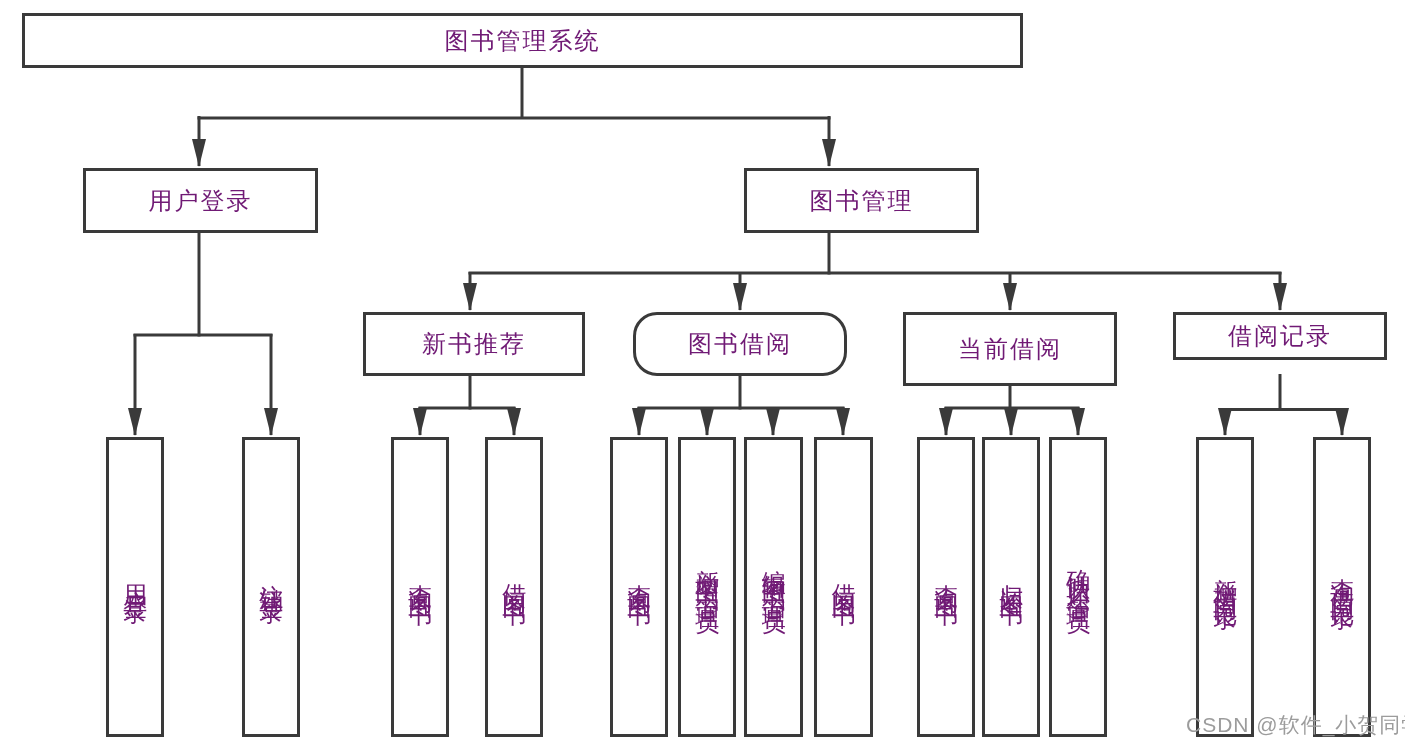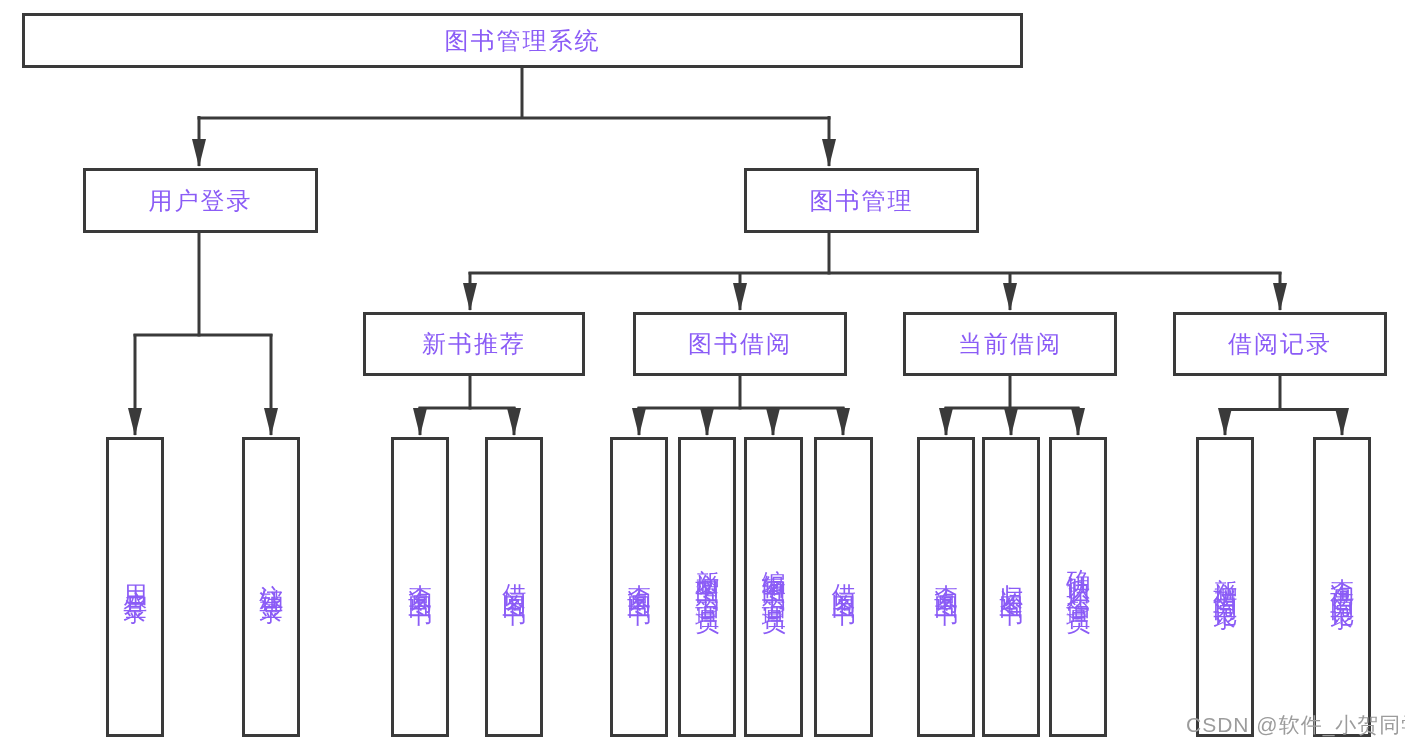--- a/index.html
+++ b/index.html
@@ -3,21 +3,21 @@
 <meta charset="utf-8">
 <style>
   html,body{margin:0;padding:0;background:#ffffff;}
   .stage{
     position:relative;width:1405px;height:747px;background:#ffffff;
     font-family:"Liberation Sans","DejaVu Sans",sans-serif;overflow:hidden;
   }
   .connectors{position:absolute;left:0;top:0;width:1405px;height:747px;}
   .box{
     position:absolute;box-sizing:border-box;border:3px solid #3a3a3a;background:#ffffff;
-    display:flex;align-items:center;justify-content:center;color:#8b5cf6;
+    display:flex;align-items:center;justify-content:center;color:#701a75;
   }
   .h-label{font-size:24px;letter-spacing:2px;white-space:nowrap;}
   .leaf{padding-bottom:20px;}
   .v-label{
     writing-mode:vertical-rl;text-orientation:upright;
     font-size:24px;letter-spacing:6px;line-height:1.1;white-space:nowrap;
   }
   .watermark{
     position:absolute;left:1186px;top:711px;z-index:5;
     font-size:21px;letter-spacing:1px;color:#9c9c9c;white-space:nowrap;
@@ -85,27 +85,27 @@
   <div class="box" style="left:83px;top:168px;width:235px;height:65px;">
     <span class="h-label">用户登录</span>
   </div>
   <div class="box" style="left:712px;top:168px;width:235px;height:65px;margin-left:32px;">
     <span class="h-label">图书管理</span>
   </div>
 
   <div class="box" style="left:363px;top:312px;width:222px;height:64px;">
     <span class="h-label">新书推荐</span>
   </div>
-  <div class="box" style="left:633px;top:312px;width:214px;height:64px;">
+  <div class="box" style="left:633px;top:312px;width:214px;height:64px;border-radius:24px;">
     <span class="h-label">图书借阅</span>
   </div>
-  <div class="box" style="left:903px;top:312px;width:214px;height:64px;align-items:center;">
+  <div class="box" style="left:903px;top:312px;width:214px;height:74px;align-items:center;">
     <span class="h-label">当前借阅</span>
   </div>
-  <div class="box" style="left:1173px;top:312px;width:214px;height:64px;">
+  <div class="box" style="left:1173px;top:312px;width:214px;height:48px;">
     <span class="h-label">借阅记录</span>
   </div>
 
   <div class="box leaf" style="left:106px;top:437px;width:58px;height:300px;">
     <span class="v-label">用户登录</span>
   </div>
   <div class="box leaf" style="left:242px;top:437px;width:58px;height:300px;">
     <span class="v-label">注销登录</span>
   </div>
 

